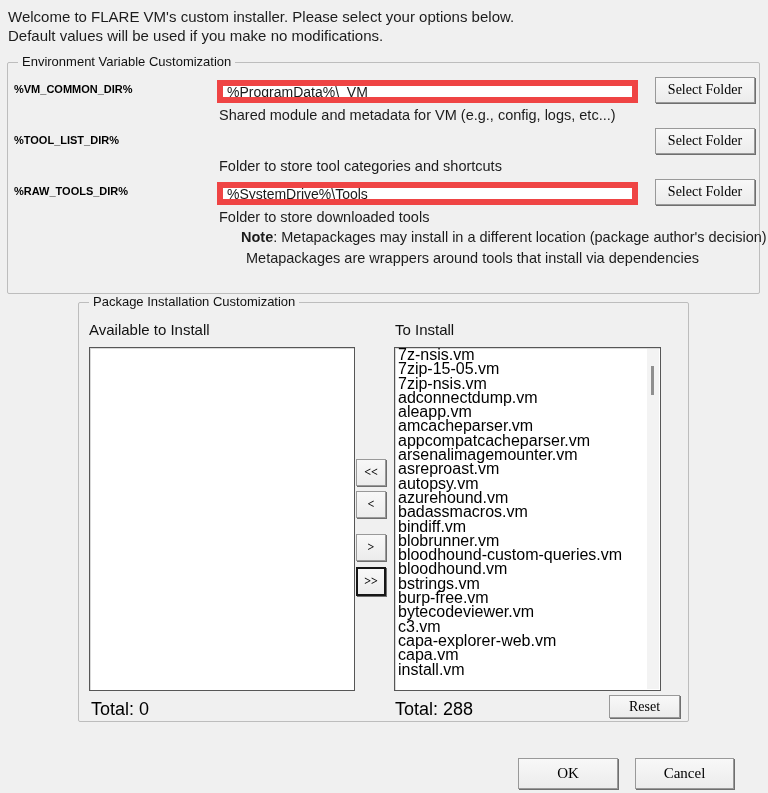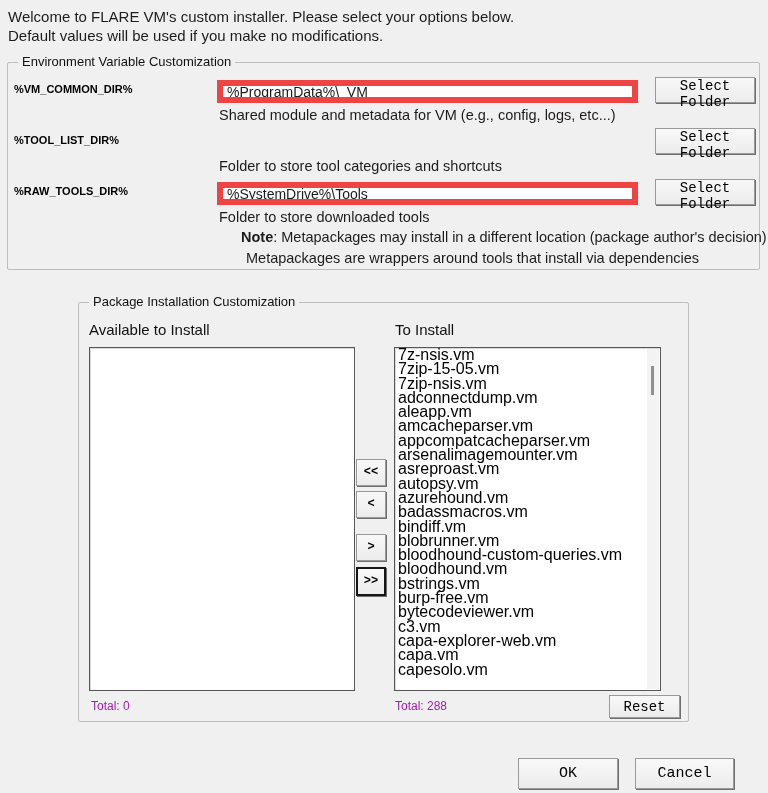--- a/index.html
+++ b/index.html
@@ -50,21 +50,21 @@
   .env-desc { left:211px; font-size:14.5px; color:#1c1c1c; white-space:nowrap; }
   .note-text { font-size:14.5px; color:#1c1c1c; white-space:nowrap; }
   .note-text b { font-weight:bold;margin-left:20px; }
 
   
   .btn {
     position:absolute;
     background:linear-gradient(#f8f8f8,#ececec);
     border:1px solid #999;
     box-shadow:1px 1px 0 #6f6f6f;
-    font-family:Liberation Mono, monospace;
+    font-family:Liberation Serif, serif;
     font-size:14px;
     color:#000;
     text-align:center;
     cursor:pointer;
   }
   .select-folder-btn { left:647px; width:100px; height:26px; }
 
   
   .list-label { font-size:15px; color:#111; white-space:nowrap; }
   .listbox {
@@ -96,32 +96,32 @@
   .xfer-btn {
     left:277px; width:30px; height:27px;
     font-size:12px; font-weight:bold;
     line-height:23px;
   }
   .xfer-btn.focused {
     border:2px solid #161616;
     height:29px;
     line-height:23px;
   }
-  .total-label { font-size:12px; color:#a21caf; white-space:nowrap; }
+  .total-label { font-size:18px; color:#000000; white-space:nowrap; }
   .reset-btn { left:530px; top:392px; width:71px; height:23px; font-size:14px; }
 
   .footer-btn { top:758px; width:100px; height:31px; font-size:15px; }
 </style>
 </head>
 <body>
 
 <div class="abs hdr-line" style="top:7px;">Welcome to FLARE VM's custom installer. Please select your options below.</div>
 <div class="abs hdr-line" style="top:26px;">Default values will be used if you make no modifications.</div>
 
-<div class="groupbox" style="left:7px; top:62px; width:753px; height:208px;">
+<div class="groupbox" style="left:7px; top:62px; width:753px; height:232px;">
   <div class="groupbox-title">Environment Variable Customization</div>
 
   <div class="abs env-label" style="left:6px; top:20px;">%VM_COMMON_DIR%</div>
   <input class="env-input" style="top: 17px;" type="text" value="%ProgramData%\_VM">
   <button class="btn select-folder-btn" style="top:14px;">Select Folder</button>
   <div class="abs env-desc" style="top:44px;">Shared module and metadata for VM (e.g., config, logs, etc...)</div>
 
   <div class="abs env-label" style="left:6px; top:71px;">%TOOL_LIST_DIR%</div>
   <button class="btn select-folder-btn" style="top:65px;">Select Folder</button>
   <div class="abs env-desc" style="top:95px;">Folder to store tool categories and shortcuts</div>
@@ -162,21 +162,21 @@
         <div class="list-item">bindiff.vm</div>
         <div class="list-item">blobrunner.vm</div>
         <div class="list-item">bloodhound-custom-queries.vm</div>
         <div class="list-item">bloodhound.vm</div>
         <div class="list-item">bstrings.vm</div>
         <div class="list-item">burp-free.vm</div>
         <div class="list-item">bytecodeviewer.vm</div>
         <div class="list-item">c3.vm</div>
         <div class="list-item">capa-explorer-web.vm</div>
         <div class="list-item">capa.vm</div>
-        <div class="list-item">capesolo.vm</div>
+        <div class="list-item">install.vm</div>
       </div>
     <div class="scroll-track">
       <div class="scroll-thumb"></div>
     </div>
   </div>
 
   <button class="btn xfer-btn" style="top:156px;">&lt;&lt;</button>
   <button class="btn xfer-btn" style="top:188px;">&lt;</button>
   <button class="btn xfer-btn" style="top:231px;">&gt;</button>
   <button class="btn xfer-btn focused" style="top:264px;">&gt;&gt;</button>

